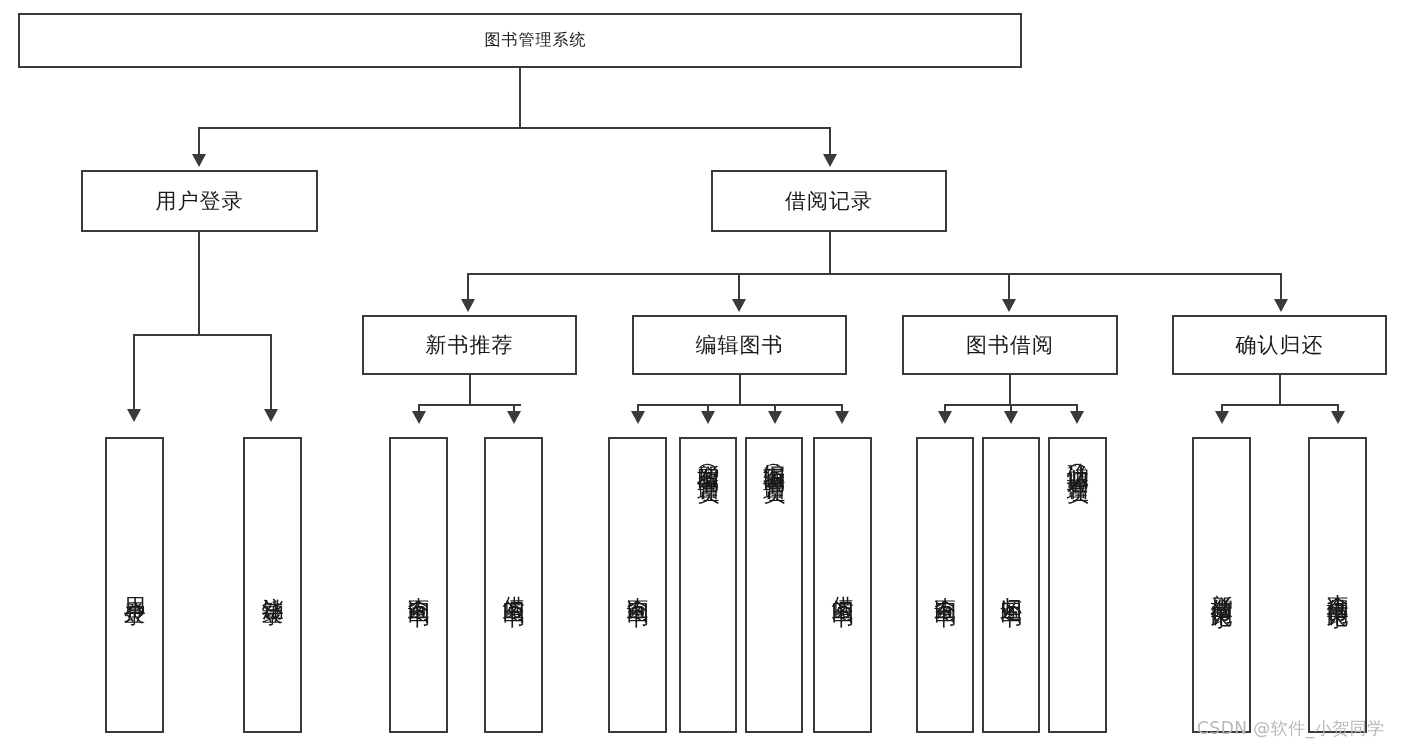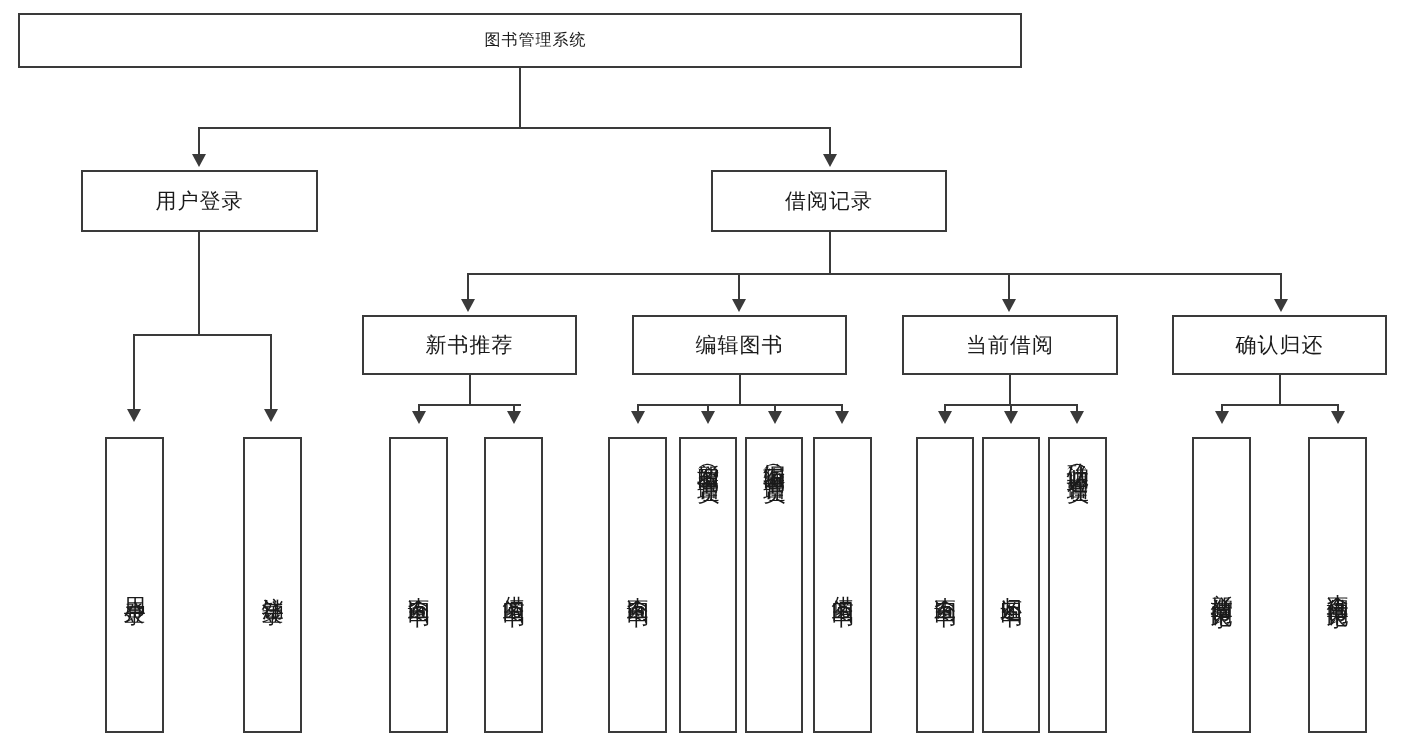--- a/index.html
+++ b/index.html
@@ -124,21 +124,21 @@
   <div class="vline" style="left:1280px;top:273px;height:27px;"></div>
   <div class="arrow" style="left:1274px;top:299px;"></div>
 
   <div class="node" style="left:362px;top:315px;width:215px;height:60px;">
     <span class="label">新书推荐</span>
   </div>
   <div class="node" style="left:632px;top:315px;width:215px;height:60px;">
     <span class="label">编辑图书</span>
   </div>
   <div class="node" style="left:902px;top:315px;width:216px;height:60px;">
-    <span class="label">当前借阅</span>
+    <span class="label">图书借阅</span>
   </div>
   <div class="node" style="left:1172px;top:315px;width:215px;height:60px;">
     <span class="label">确认归还</span>
   </div>
 
   <div class="vline" style="left:469px;top:375px;height:30px;"></div>
   <div class="hline" style="left:418px;top:404px;width:103px;"></div>
   <div class="vline" style="left:418px;top:404px;height:8px;"></div>
   <div class="arrow" style="left:412px;top:411px;"></div>
   <div class="vline" style="left:513px;top:404px;height:8px;"></div>
@@ -208,14 +208,15 @@
     <span class="label">确认归还（管理员）</span>
   </div>
 
   <div class="node leaf short" style="left:1192px;top:437px;width:59px;height:296px;">
     <span class="label">新增借阅记录</span>
   </div>
   <div class="node leaf short" style="left:1308px;top:437px;width:59px;height:296px;">
     <span class="label">查询借阅记录</span>
   </div>
 
+  <div id="watermark" style="left:1197px;top:717px;">CSDN @软件_小贺同学</div>
 
 </div>
 
 </body></html>

